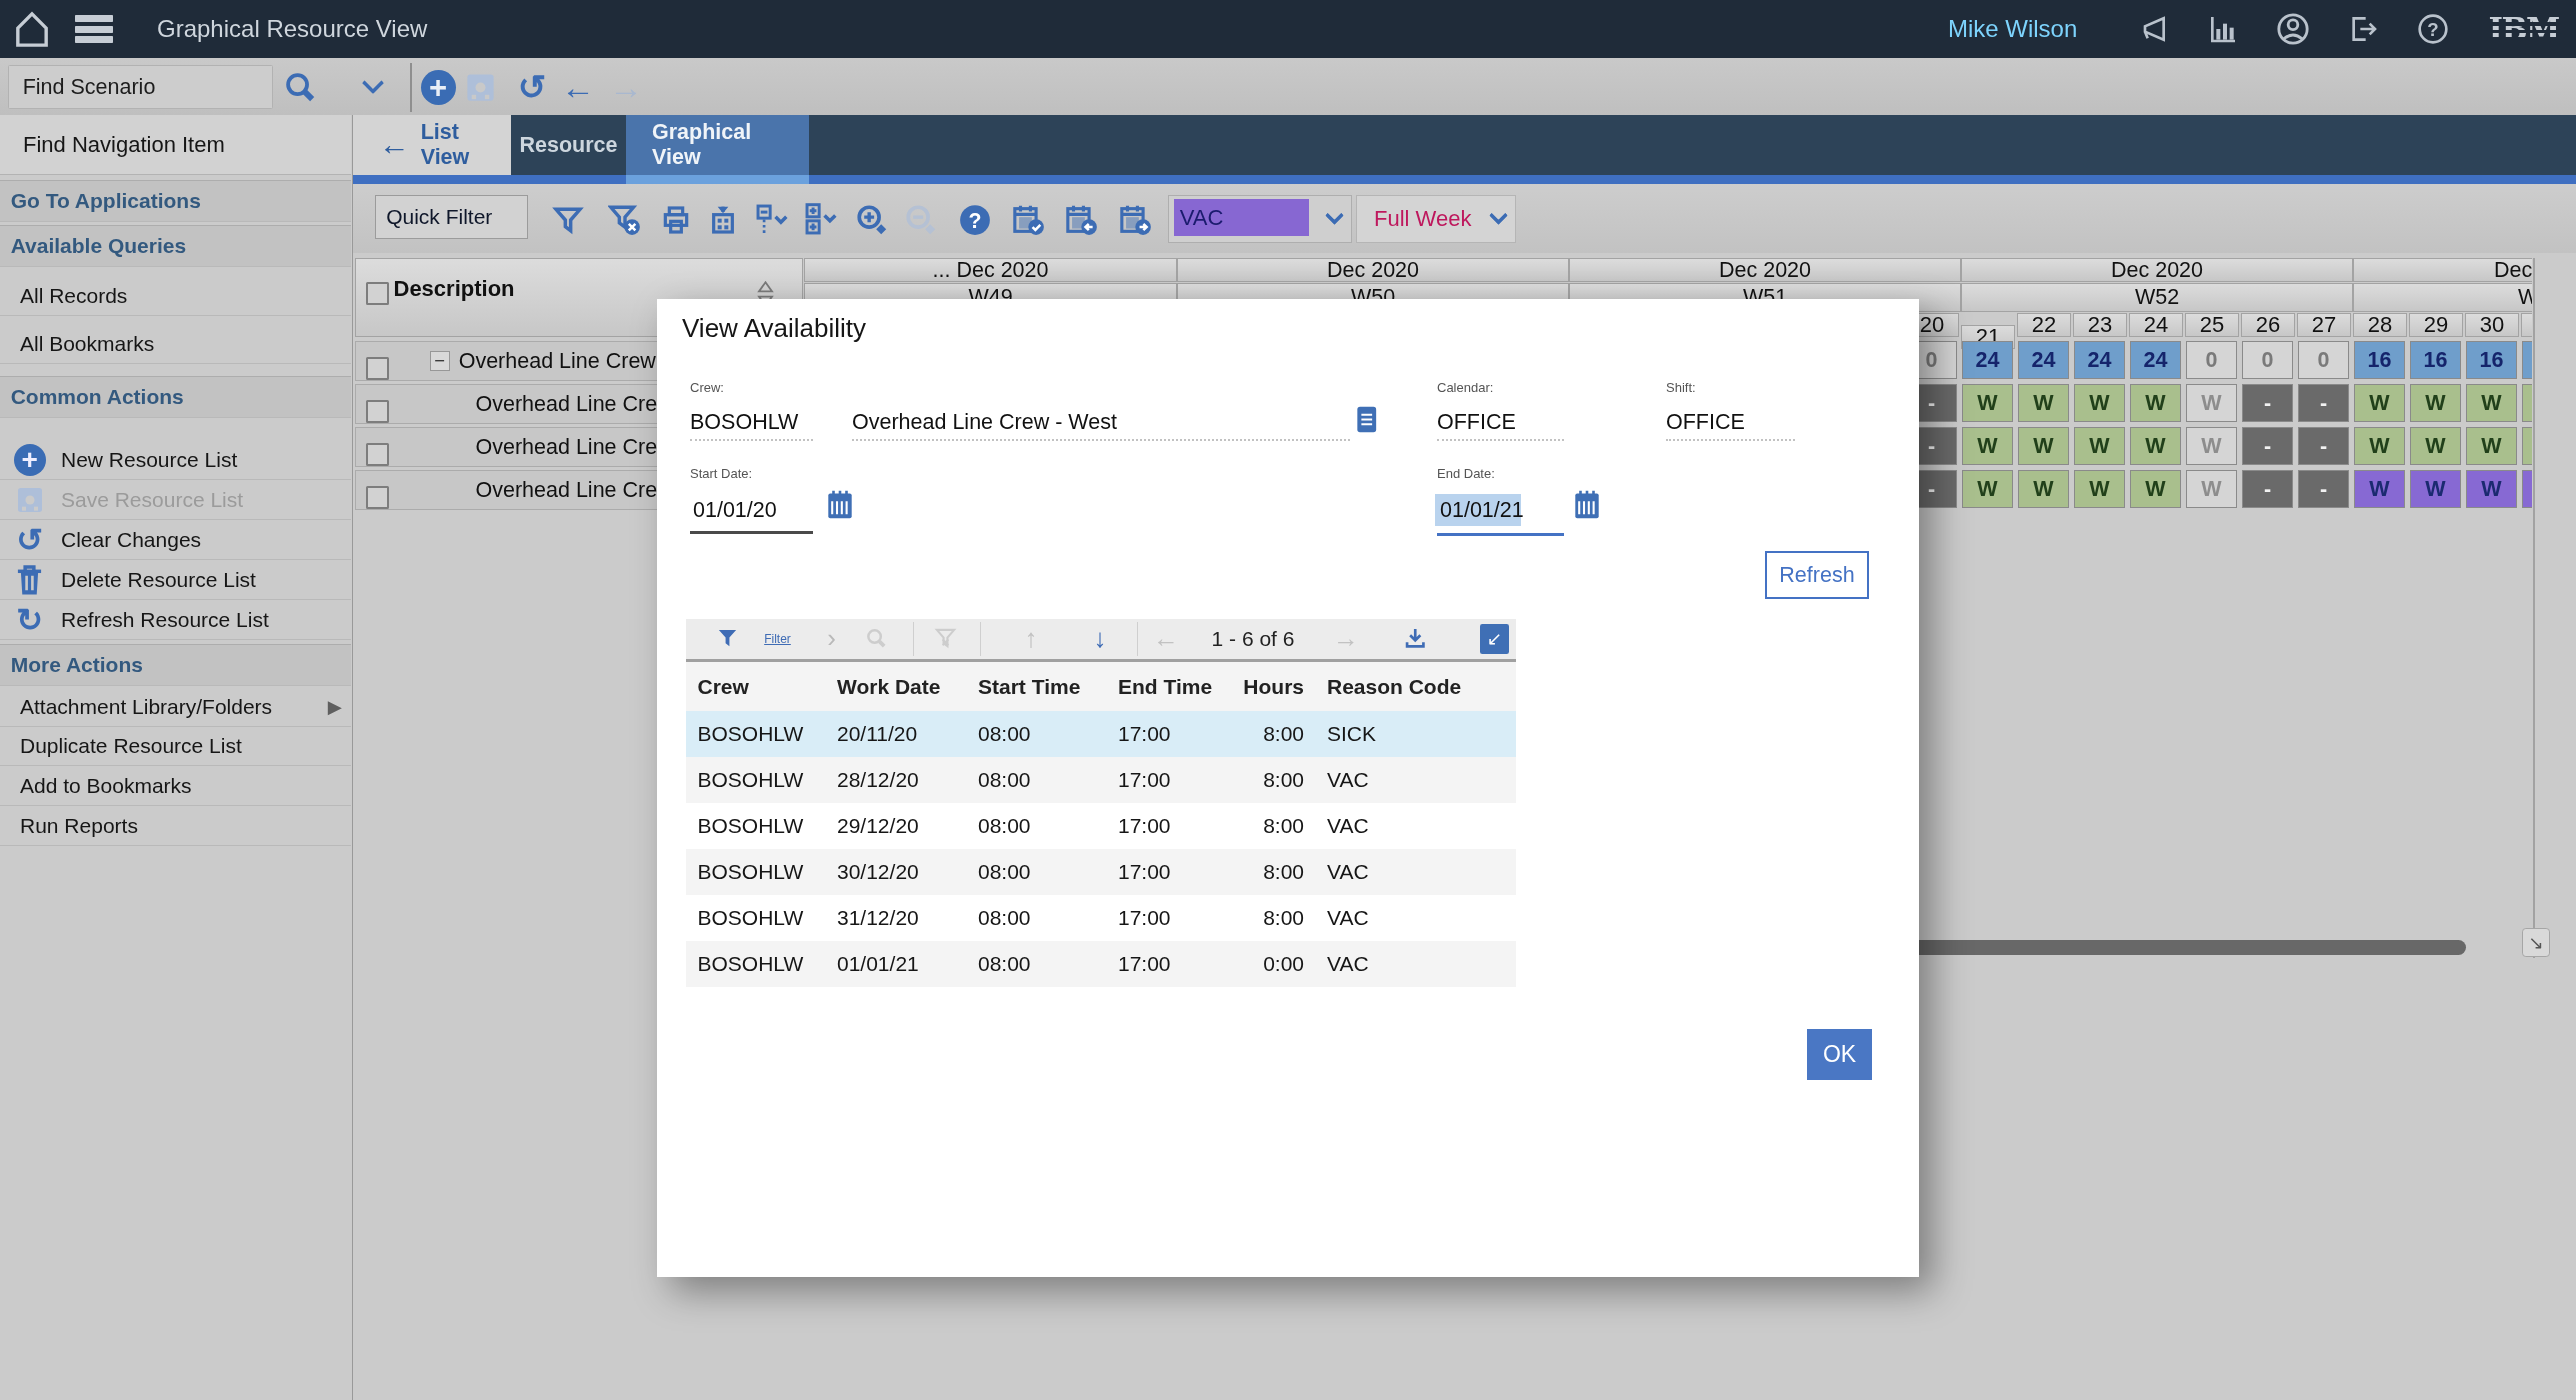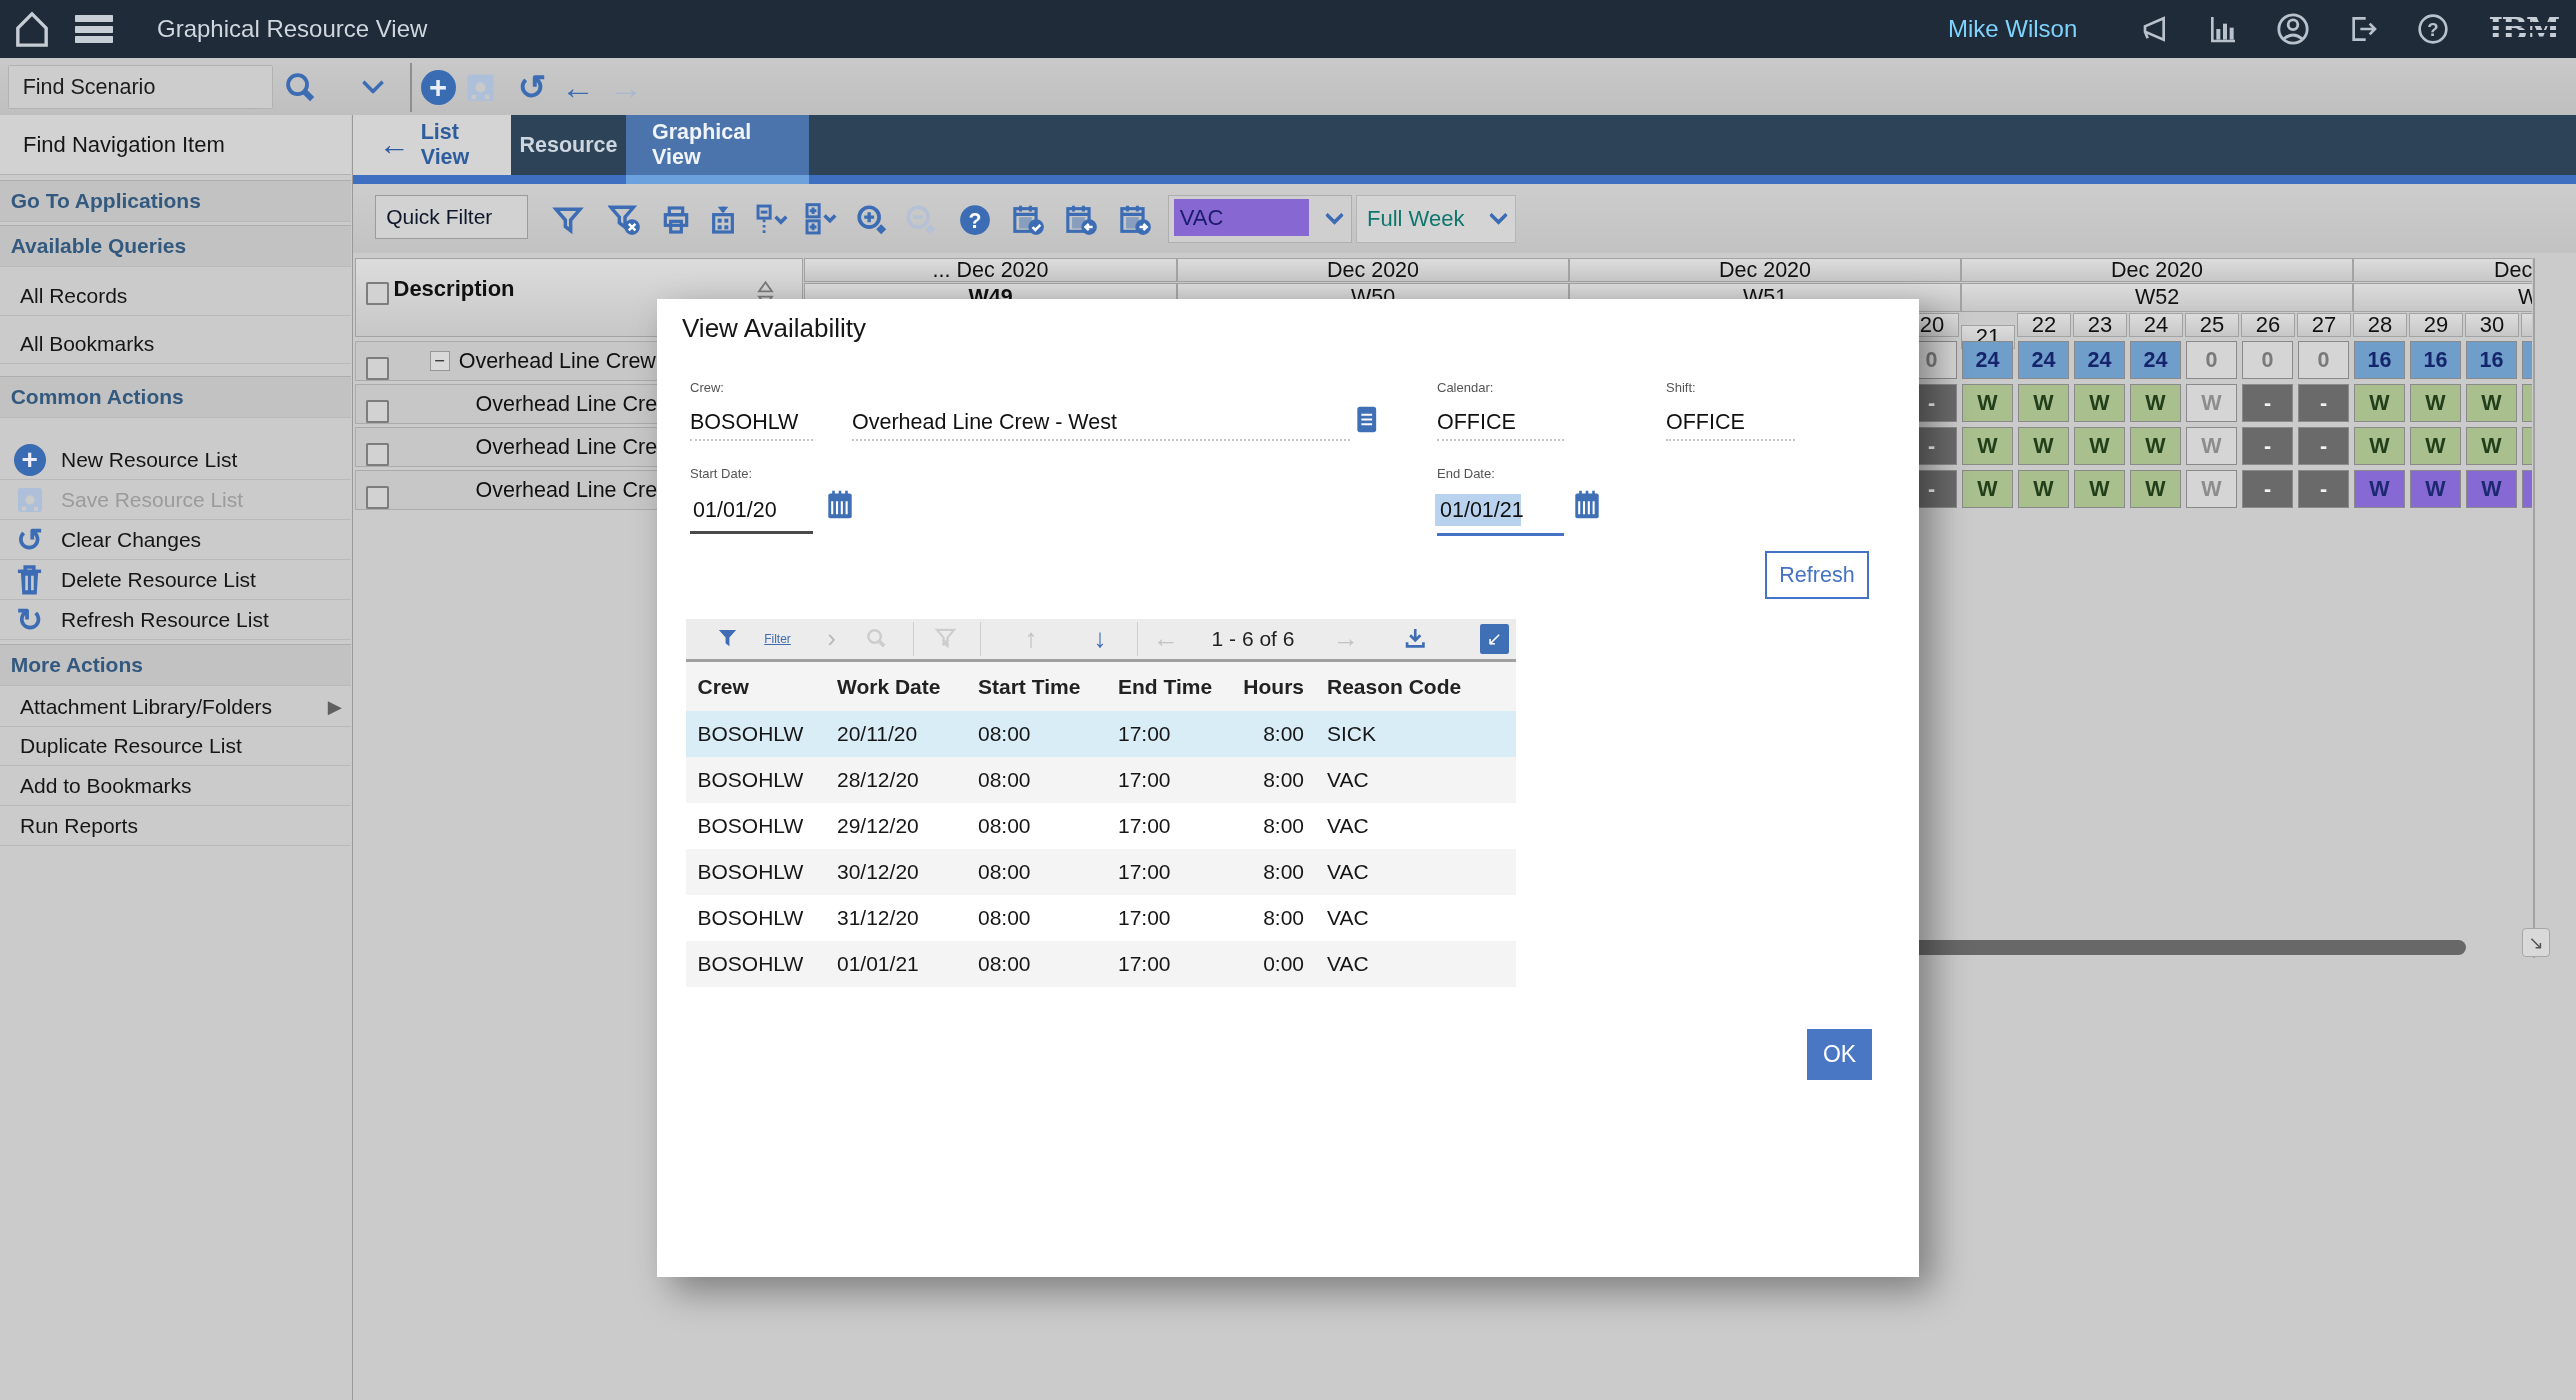--- a/index.html
+++ b/index.html
@@ -66,21 +66,21 @@
   #gridtools { position:absolute; left:353px; top:184px; width:2223px; height:69px;
     background:linear-gradient(#cdcdcd,#c2c2c2); }
   #quick-filter { position:absolute; left:21.5px; top:10.7px; width:153px; height:44px; background:#d2d2d2;
     border:1.5px solid #9b9b9b; font-size:21px; color:#0f172a; display:flex; align-items:center; padding-left:10.7px;}
   .gt-ic { position:absolute; top:14px; width:43px; height:43px; display:flex; align-items:center; justify-content:center;}
   #vac-select { position:absolute; left:815px; top:10.7px; width:184px; height:48px; background:#cfcfcf;
     border:1.5px solid #aeaeae; display:flex; align-items:center;}
   #vac-fill { position:absolute; left:4.6px; top:3.8px; width:135px; height:37px; background:#8767d2;
     color:#1b1b6e; font-size:22px; display:flex; align-items:center; padding-left:6.1px;}
   #period-select { position:absolute; left:1003px; top:10.7px; width:160px; height:48px; background:#d4d4d4;
-    border:1.5px solid #b5b5b5; display:flex; align-items:center; font-size:22px; color:#0f766e; padding-left:10px;}
+    border:1.5px solid #b5b5b5; display:flex; align-items:center; font-size:22px; color:#be185d; padding-left:17px;}
   .sel-chev { position:absolute; right:7.7px; width:17px; height:17px; border:solid #3c6cb4; border-width:0 5.4px 5.4px 0;
     transform:rotate(45deg) scale(.8); margin-top:-6.1px; border-radius:2.3px;}
 
   
   #grid { position:absolute; left:353px; top:253px; width:2223px; height:1148px; background:#cbcbcb;}
   .hdrcell { position:absolute; background:linear-gradient(#dcdcdc,#c7c7c7); border:0.8px solid #a3a3a3; }
   #desc-header { left:1.5px; top:5.4px; width:448px; height:79px; }
   #desc-header .txt { position:absolute; left:38px; top:17px; font-size:22px; font-weight:bold; color:#111;}
   #desc-sort { position:absolute; right:28px; top:21.5px; }
   .cbx { width:23px; height:23px; border:2.3px solid #7d7d7d; background:#d2d2d2; border-radius:1.5px; position:absolute;}
@@ -435,21 +435,21 @@
     <span class="cbx" style="left:10.7px;top:7px;position:relative;display:inline-block;flex:none"></span>
     <span style="margin-left:97px">Overhead Line Crew -</span>
   </div>
   <div class="descrow" style="top:217px">
     <span class="cbx" style="left:10.7px;top:7px;position:relative;display:inline-block;flex:none"></span>
     <span style="margin-left:97px">Overhead Line Crew -</span>
   </div>
 
   <div id="cal-panel">
       <div class="mcell" style="left: 0px; width: 373px;">... Dec 2020</div>
-      <div class="wcell" style="left: 0px; width: 373px; font-weight: bold;">W49</div>
+      <div class="wcell" style="left: 0px; width: 373px;">W49</div>
       <div class="mcell" style="left: 373px; width: 392px;">Dec 2020</div>
       <div class="wcell" style="left: 373px; width: 392px;">W50</div>
       <div class="mcell" style="left: 765px; width: 392px;">Dec 2020</div>
       <div class="wcell" style="left: 765px; width: 392px;">W51</div>
       <div class="mcell" style="left: 1157px; width: 392px;">Dec 2020</div>
       <div class="wcell" style="left: 1157px; width: 392px;">W52</div>
       <div class="mcell" style="left: 1549px; width: 392px;">Dec 2020...</div>
       <div class="wcell" style="left: 1549px; width: 392px;">W53...</div>
       <div class="dcell" style="left: 1101px; width: 54px;">20</div>
       <div class="dcell" style="left: 1157px; width: 54px; margin-top: 12px;">21</div>

